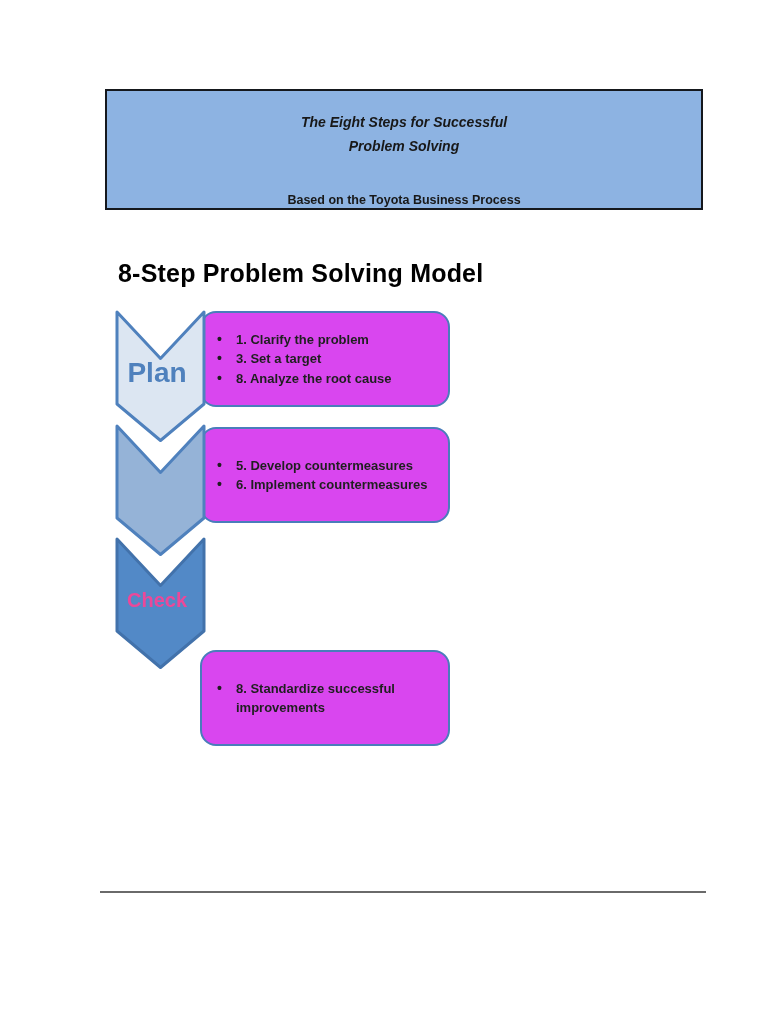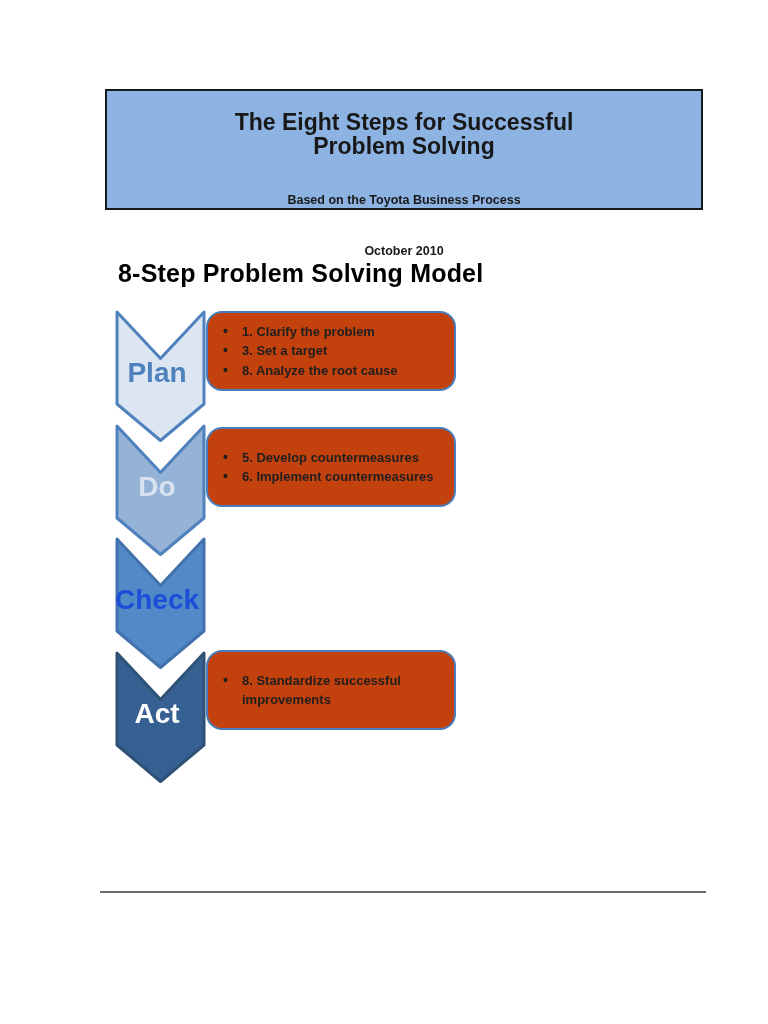--- a/index.html
+++ b/index.html
@@ -4,42 +4,42 @@
 <style>
   html,body{margin:0;padding:0;background:#ffffff;}
   body{width:768px;height:1024px;position:relative;overflow:hidden;
        font-family:"Liberation Sans",sans-serif;}
   .page{position:absolute;inset:0;background:#ffffff;}
 
   
   .title-block{position:absolute;left:105px;top:89px;width:598px;height:121px;
     background:#8db3e2;border:2px solid #15181d;box-sizing:border-box;
     text-align:center;color:#181818;}
-  .title-line-main{font-size:23px;font-weight:700;line-height:24px;}
+  .title-line-main{font-size:14px;font-weight:700;line-height:24px;font-style:italic;}
   .title-line-main.first{margin-top:19px;}
   .title-line-sub{font-size:12.5px;font-weight:700;line-height:18px;margin-top:33px;}
 
   
   .section-title{position:absolute;left:110px;top:248px;margin:8px;
     font-size:25px;font-weight:700;color:#000;line-height:34px;letter-spacing:.2px;}
 
   
   .chev{position:absolute;left:115px;width:84px;height:133px;z-index:2;}
   .chev svg{position:absolute;left:0;top:0;}
   .chev-0{top:310px}.chev-1{top:424px}.chev-2{top:537px}.chev-3{top:651px}
   .chev-label{position:absolute;left:0;right:0;top:44px;height:38px;
     text-align:center;font-weight:700;font-size:28px;line-height:38px;}
   .label-0{color:#4f81bd}
   .label-1{color:#d9e2f0}
-  .label-2{color:#1d4ed8;font-size:28px;}
+  .label-2{color:#ec4899;font-size:20px;}
   .label-3{color:#ffffff}
 
   
-  .stepbox{position:absolute;left:206px;width:250px;height:80px;z-index:1;
-    background:#c2410c;border:2.5px solid #4a7dbb;border-radius:16px;
+  .stepbox{position:absolute;left:200px;width:250px;height:96px;z-index:1;
+    background:#d946ef;border:2.5px solid #4a7dbb;border-radius:16px;
     box-sizing:border-box;}
   .box-0{top:311px}.box-1{top:427px}.box-2{top:540px}.box-3{top:650px}
   .stepbox ul{height:100%;margin:0;padding:0 8px 0 10px;list-style:none;
     display:flex;flex-direction:column;justify-content:center;}
   .stepbox li{position:relative;padding-left:24px;
     font-size:13px;font-weight:700;line-height:19.5px;color:#1f1f1f;}
   .stepbox li::before{content:"\2022";position:absolute;left:5px;top:0;
     font-size:14px;color:#1f1f1f;}
 
   
@@ -48,21 +48,20 @@
 </style>
 </head>
 <body>
 
 <div class="page">
 
   <div class="title-block">
     <div class="title-line-main first">The Eight Steps for Successful</div>
     <div class="title-line-main">Problem Solving</div>
     <div class="title-line-sub">Based on the Toyota Business Process</div>
-    <div class="title-line-sub">October 2010</div>
   </div>
 
   <h1 class="section-title">8-Step Problem Solving Model</h1>
 
   <div class="stepbox box-0">
     <ul>
       <li>1. Clarify the problem</li>
       <li>3. Set a target</li>
       <li>8. Analyze the root cause</li>
     </ul>
@@ -82,30 +81,23 @@
   <div class="chev chev-0">
     <svg width="91" height="133" viewBox="0 0 91 133">
       <polygon points="2,2 45.5,48.5 89,2 89,94 45.5,130.5 2,94" stroke-width="3" stroke-linejoin="round" fill="#dce6f2" stroke="#4f81bd"></polygon>
     </svg>
     <div class="chev-label label-0">Plan</div>
   </div>
   <div class="chev chev-1">
     <svg width="91" height="133" viewBox="0 0 91 133">
       <polygon points="2,2 45.5,48.5 89,2 89,94 45.5,130.5 2,94" stroke-width="3" stroke-linejoin="round" fill="#95b3d7" stroke="#4f81bd"></polygon>
     </svg>
-    <div class="chev-label label-1">Do</div>
   </div>
   <div class="chev chev-2">
     <svg width="91" height="133" viewBox="0 0 91 133">
       <polygon points="2,2 45.5,48.5 89,2 89,94 45.5,130.5 2,94" stroke-width="3" stroke-linejoin="round" fill="#5289c7" stroke="#4272ab"></polygon>
     </svg>
     <div class="chev-label label-2">Check</div>
   </div>
-  <div class="chev chev-3">
-    <svg width="91" height="133" viewBox="0 0 91 133">
-      <polygon points="2,2 45.5,48.5 89,2 89,94 45.5,130.5 2,94" stroke-width="3" stroke-linejoin="round" fill="#376092" stroke="#2e5176"></polygon>
-    </svg>
-    <div class="chev-label label-3">Act</div>
-  </div>
 
   <div class="footer-rule"></div>
 
 </div>
 
 </body></html>

